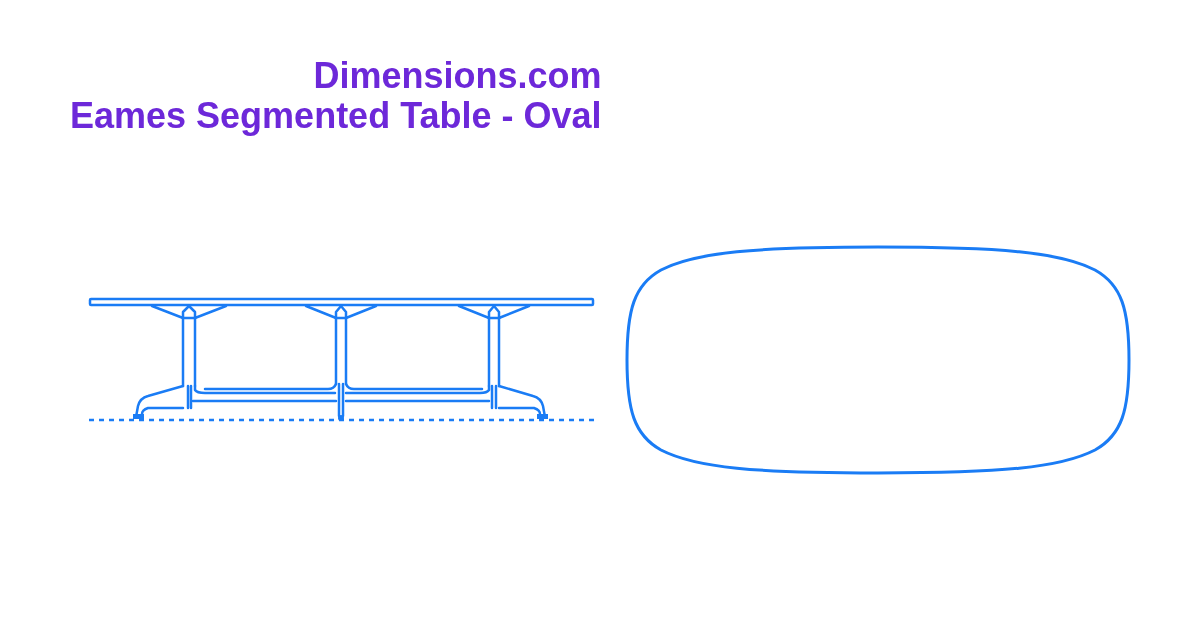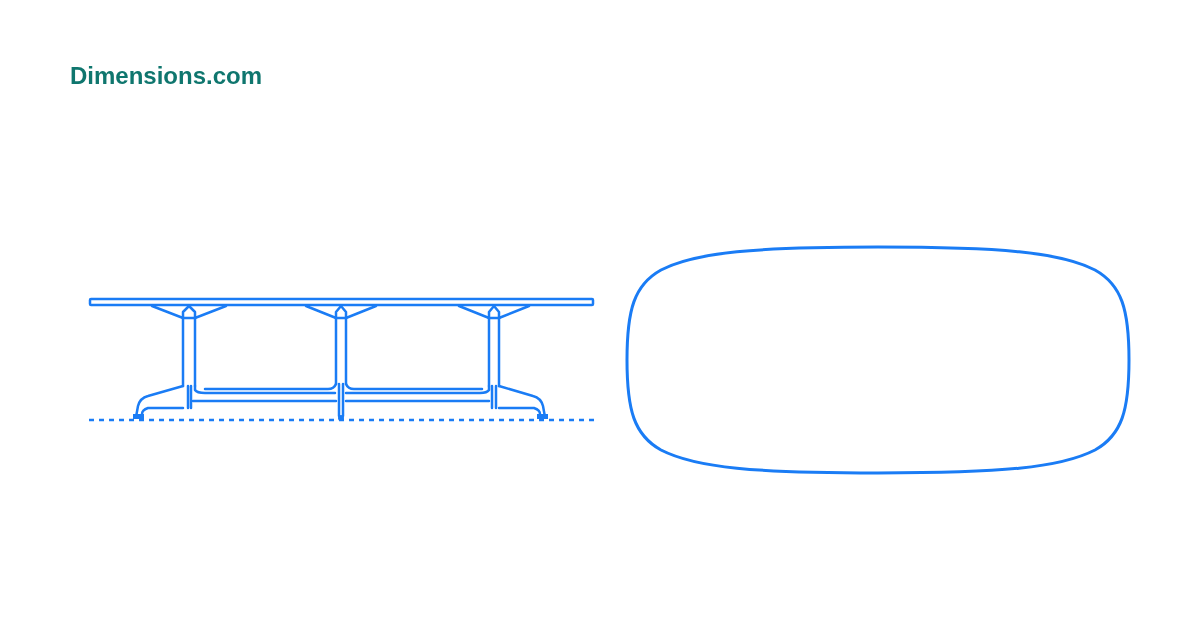--- a/index.html
+++ b/index.html
@@ -1,30 +1,31 @@
 <!DOCTYPE html>
 <html><head>
   <meta charset="utf-8">
   <style>
     html, body { margin: 0; padding: 0; background: #ffffff; }
     body { width: 1200px; height: 630px; position: relative; overflow: hidden; }
     .title {
       position: absolute; left: 70px; top: 56px;
       font-family: "Liberation Sans", "DejaVu Sans", sans-serif;
-      font-weight: 700; font-size: 24px; line-height: 40px;
-      color: #0f766e; letter-spacing: 0px; text-align: right;
+      font-weight: 700; font-size: 36px; line-height: 40px;
+      color: #6d28d9; letter-spacing: 0px; text-align: right;
     }
     .title div { white-space: nowrap; }
     svg.drawing { position: absolute; left: 0; top: 0; }
   </style>
 </head>
 <body>
 
 <div class="title">
   <div>Dimensions.com</div>
+  <div>Eames Segmented Table - Oval</div>
 </div>
 
 <svg class="drawing" width="1200" height="630" viewBox="0 0 1200 630" xmlns="http://www.w3.org/2000/svg" fill="none" stroke="#1a7cf5" stroke-linecap="round" stroke-linejoin="round">
 
   <g>
 
     <line x1="89" y1="420" x2="594" y2="420" stroke-width="2.5" stroke-dasharray="5 5" stroke-linecap="butt"></line>
 
     <rect x="90" y="299" width="503" height="6" rx="1" stroke-width="2.5"></rect>
 

